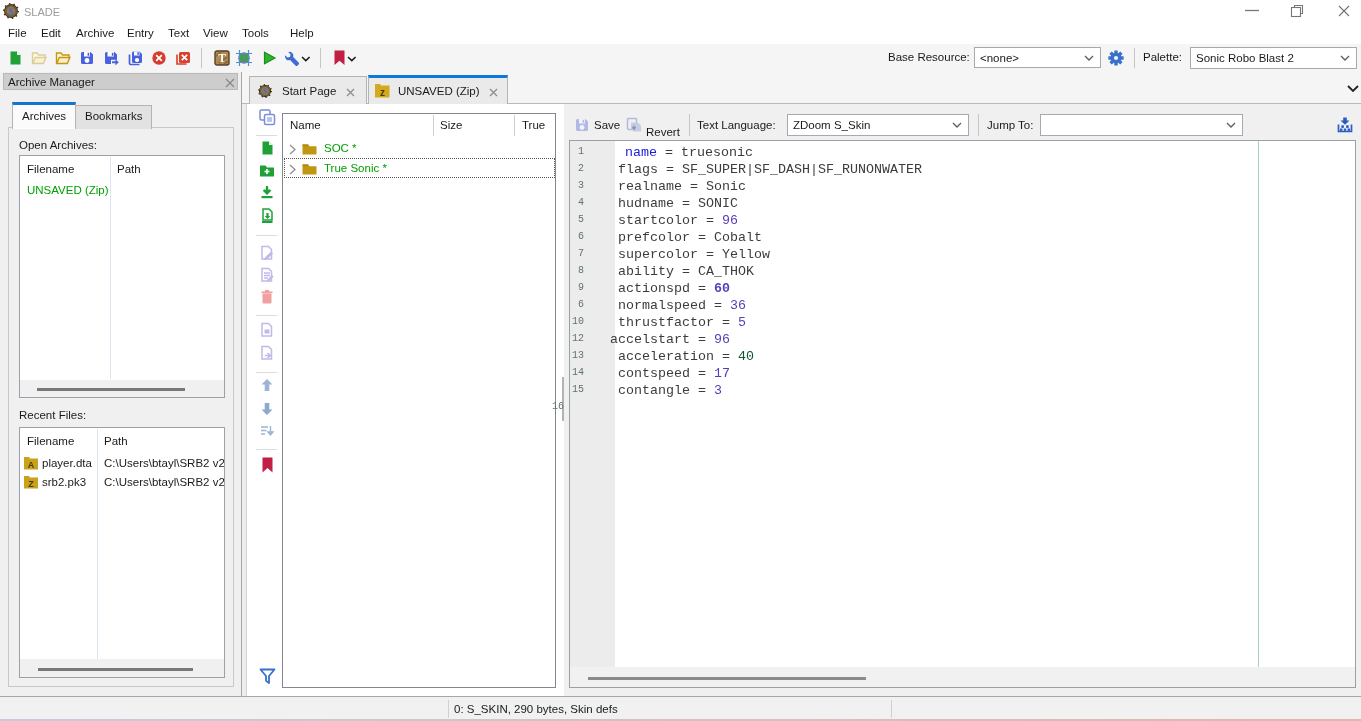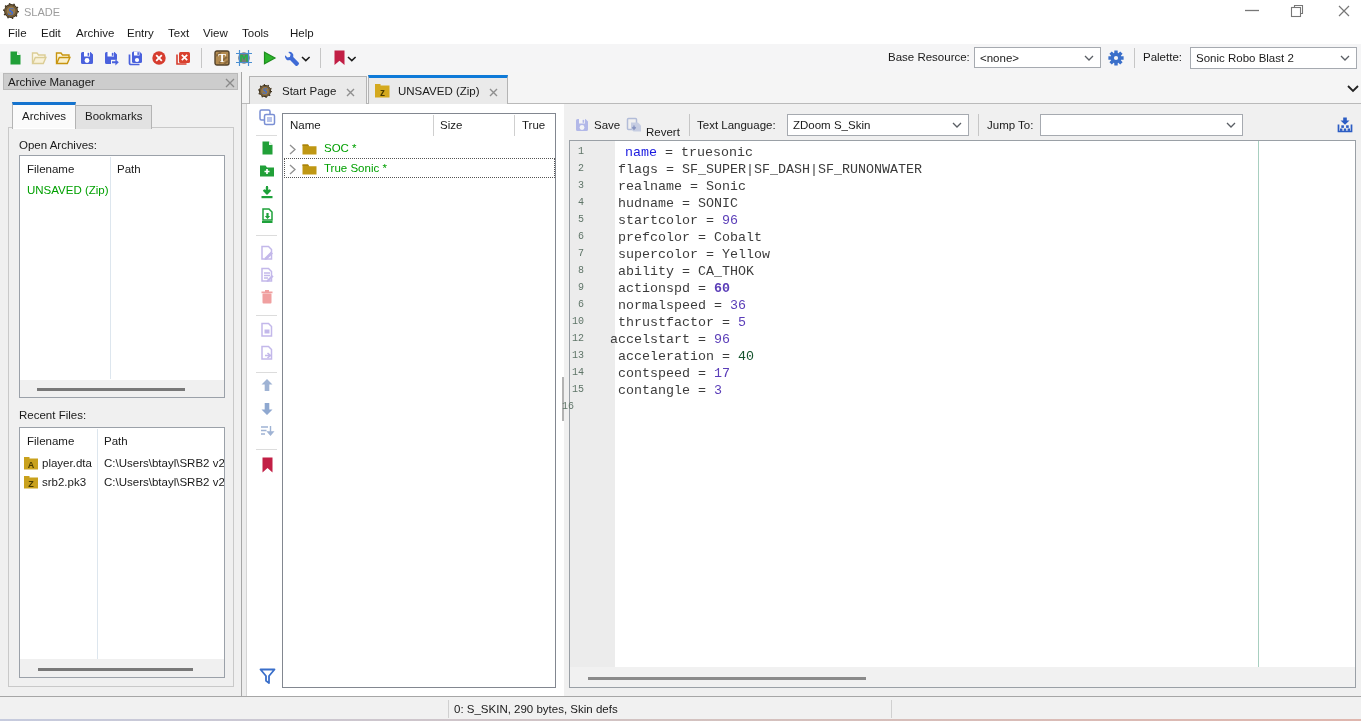--- a/index.html
+++ b/index.html
@@ -400,21 +400,21 @@
 <div class="abs mono" style="left:552px;top:231px;width:32px;text-align:right;font-size:10px;color:#5f7568;">6</div>
 <div class="abs mono" style="left:552px;top:248px;width:32px;text-align:right;font-size:10px;color:#5f7568;">7</div>
 <div class="abs mono" style="left:552px;top:265px;width:32px;text-align:right;font-size:10px;color:#5f7568;">8</div>
 <div class="abs mono" style="left:552px;top:282px;width:32px;text-align:right;font-size:10px;color:#5f7568;">9</div>
 <div class="abs mono" style="left:552px;top:299px;width:32px;text-align:right;font-size:10px;color:#5f7568;">6</div>
 <div class="abs mono" style="left:552px;top:316px;width:32px;text-align:right;font-size:10px;color:#5f7568;">10</div>
 <div class="abs mono" style="left:552px;top:333px;width:32px;text-align:right;font-size:10px;color:#5f7568;">12</div>
 <div class="abs mono" style="left:552px;top:350px;width:32px;text-align:right;font-size:10px;color:#5f7568;">13</div>
 <div class="abs mono" style="left:552px;top:367px;width:32px;text-align:right;font-size:10px;color:#5f7568;">14</div>
 <div class="abs mono" style="left:552px;top:384px;width:32px;text-align:right;font-size:10px;color:#5f7568;">15</div>
-<div class="abs mono" style="left:552px;top:401px;width:32px;text-align:center;font-size:10px;color:#5f7568;">16</div>
+<div class="abs mono" style="left:552px;top:401px;width:32px;text-align:left;font-size:10px;color:#5f7568;">16</div>
 </div>
 
 <div id="code">
 <div class="abs mono" style="left:618px;top:144px;height:17px;line-height:17px;font-size:13.33px;color:#3c3c3c;white-space:pre;margin-left:7px;"><span style="color:#1a1ae0;">name</span> = truesonic</div>
 <div class="abs mono" style="left:618px;top:161px;height:17px;line-height:17px;font-size:13.33px;color:#3c3c3c;white-space:pre;">flags = SF_SUPER|SF_DASH|SF_RUNONWATER</div>
 <div class="abs mono" style="left:618px;top:178px;height:17px;line-height:17px;font-size:13.33px;color:#3c3c3c;white-space:pre;">realname = Sonic</div>
 <div class="abs mono" style="left:618px;top:195px;height:17px;line-height:17px;font-size:13.33px;color:#3c3c3c;white-space:pre;">hudname = SONIC</div>
 <div class="abs mono" style="left:618px;top:212px;height:17px;line-height:17px;font-size:13.33px;color:#3c3c3c;white-space:pre;">startcolor = <span style="color:#5a3db8;">96</span></div>
 <div class="abs mono" style="left:618px;top:229px;height:17px;line-height:17px;font-size:13.33px;color:#3c3c3c;white-space:pre;">prefcolor = Cobalt</div>
 <div class="abs mono" style="left:618px;top:246px;height:17px;line-height:17px;font-size:13.33px;color:#3c3c3c;white-space:pre;">supercolor = Yellow</div>

